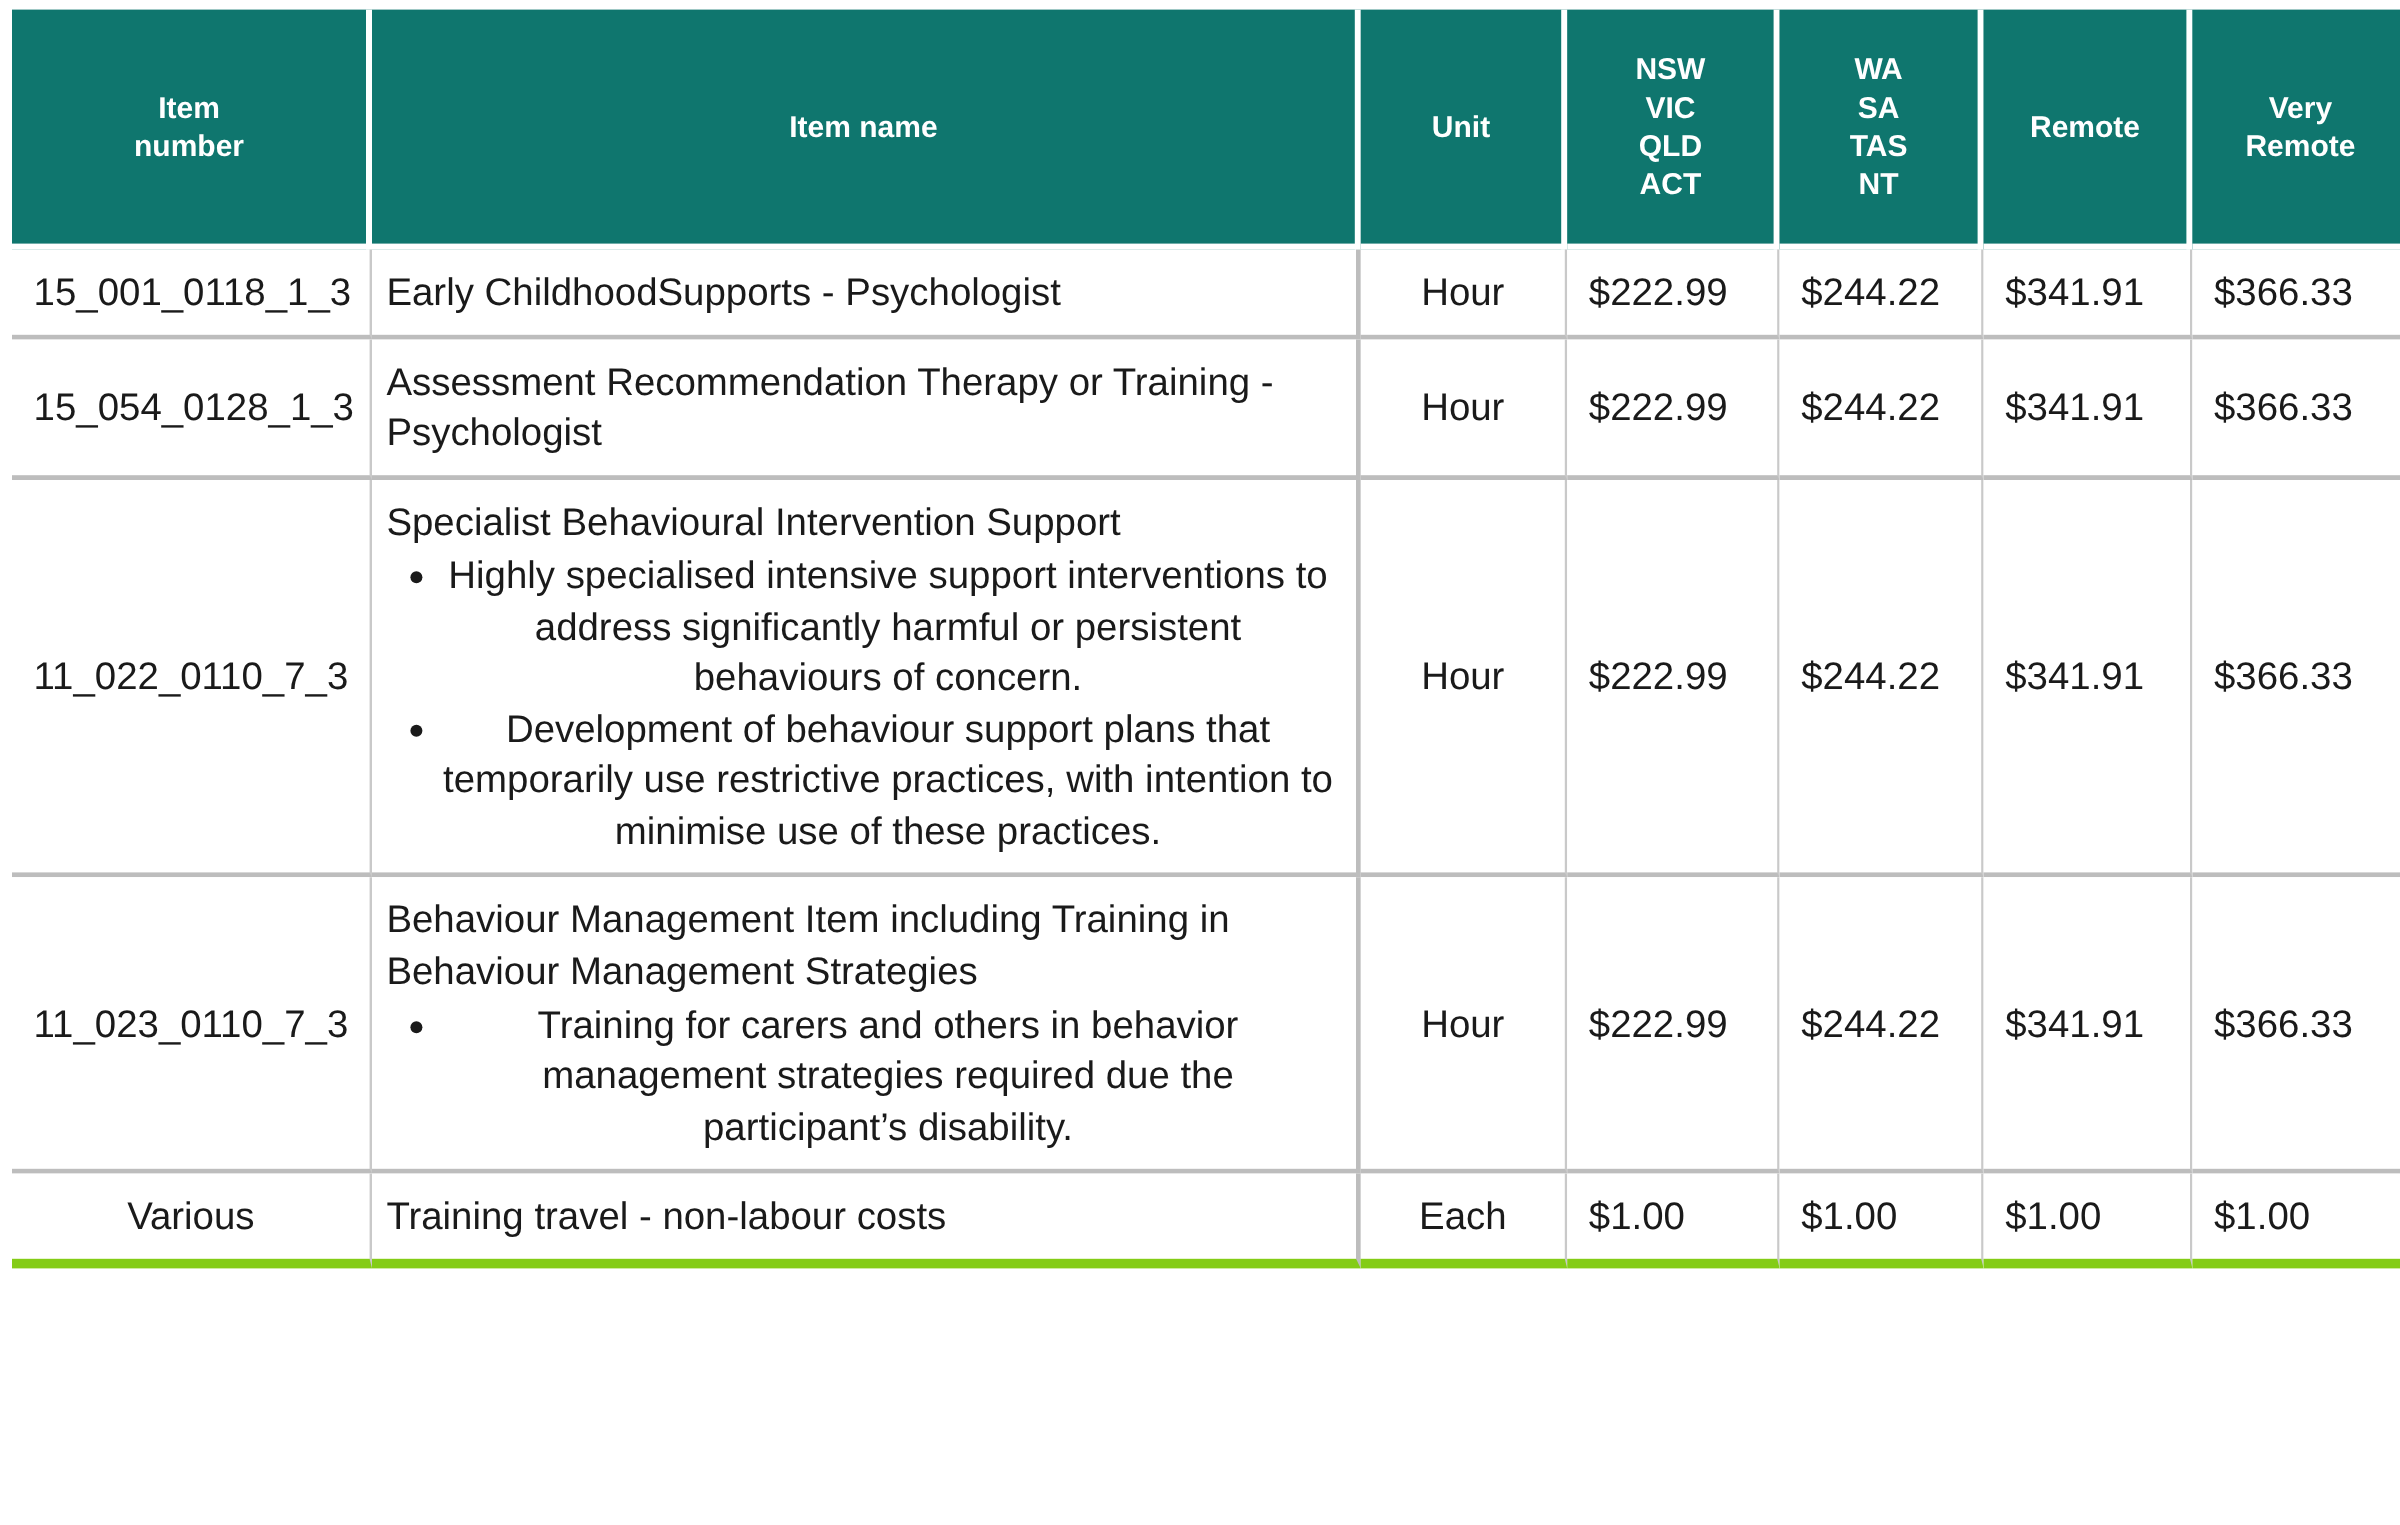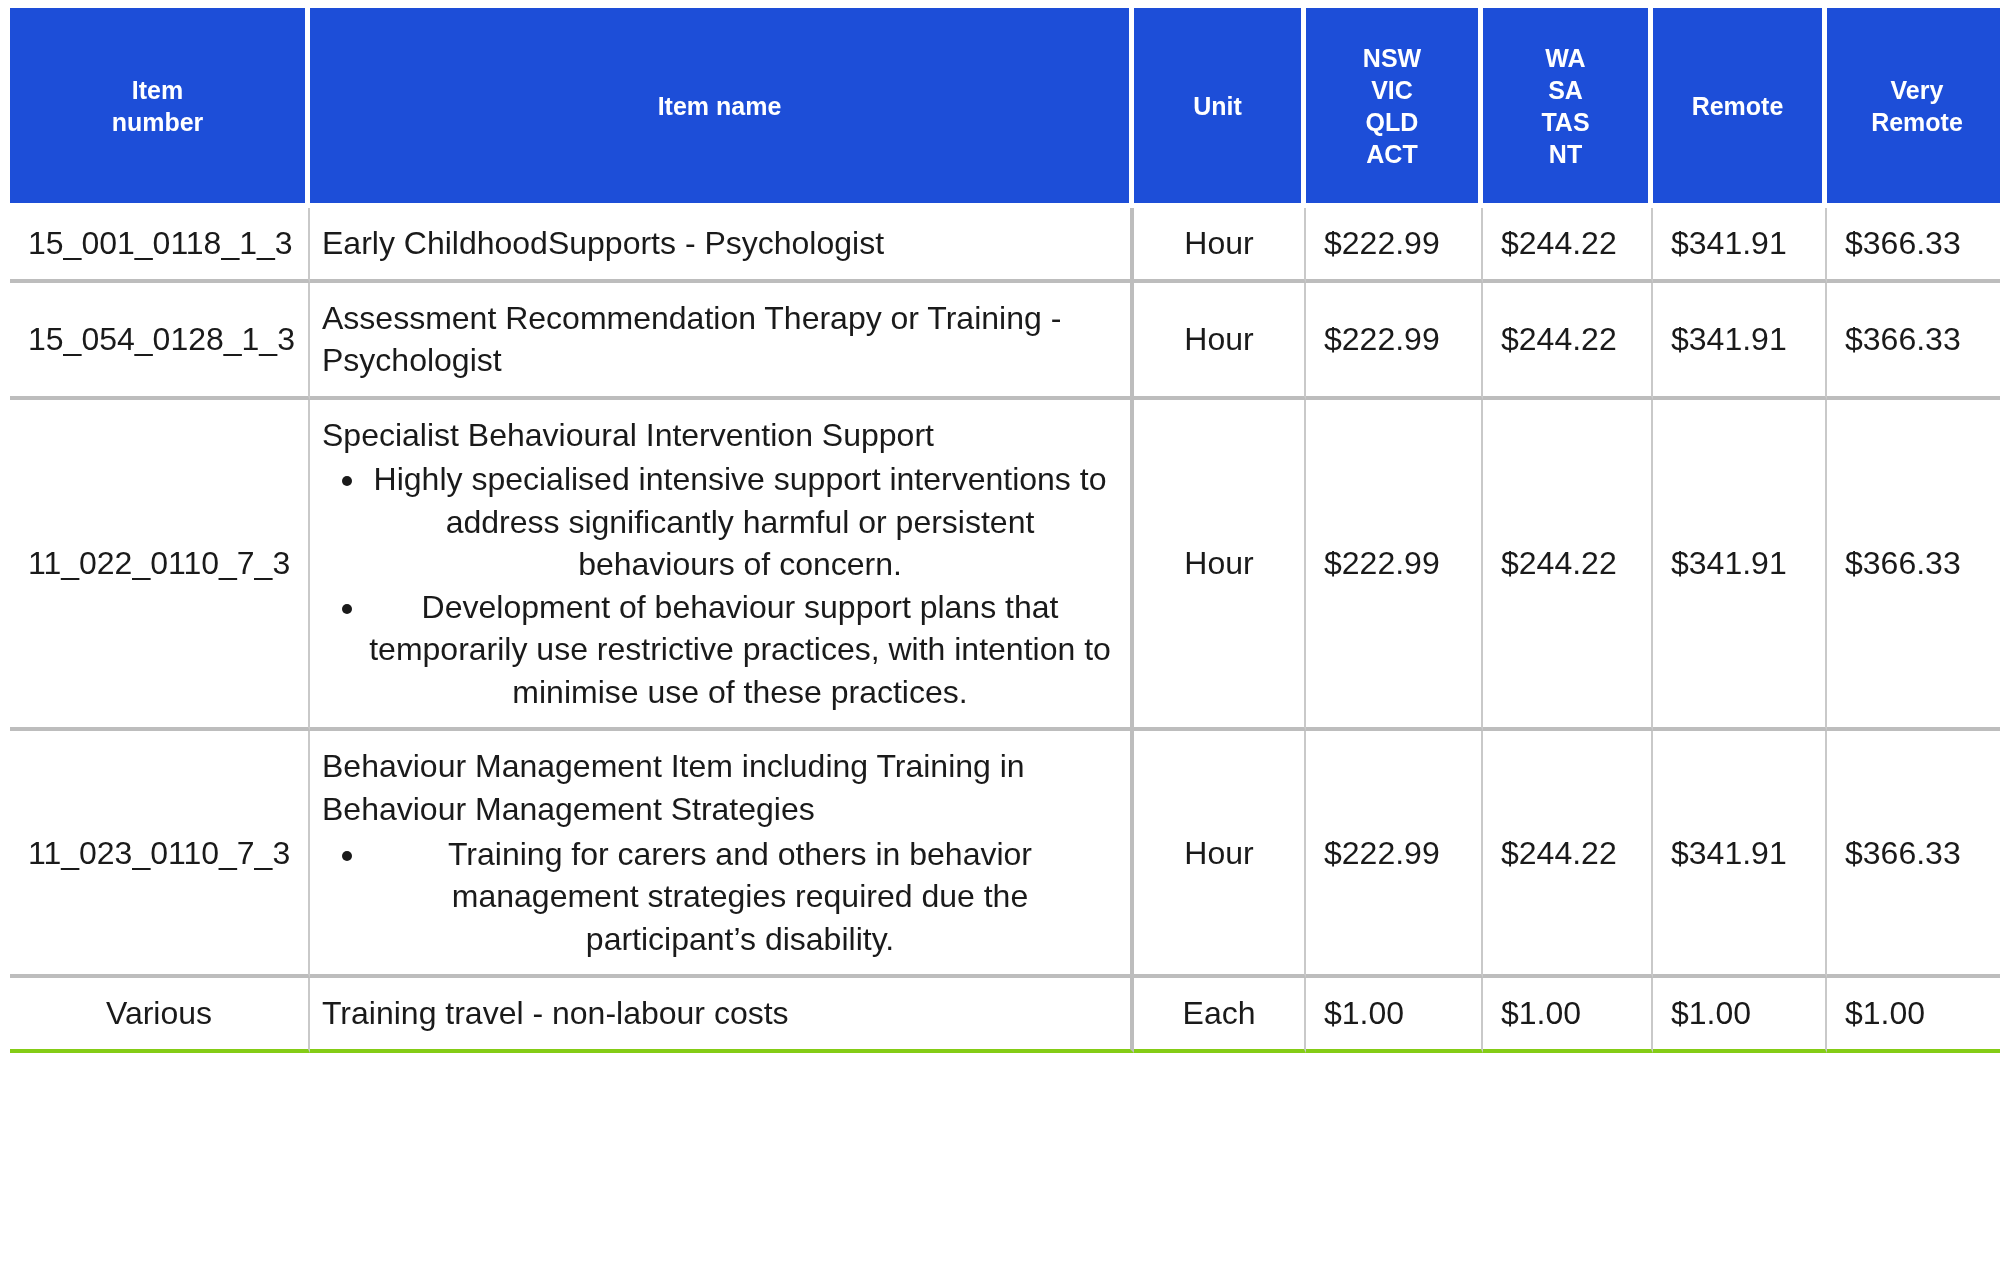--- a/index.html
+++ b/index.html
@@ -21,21 +21,21 @@
     padding: 8px 0 0 10px;
   }
   table.pricing {
     border-collapse: separate;
     border-spacing: 0;
     width: 1982px;
     table-layout: fixed;
   }
   
   thead th {
-    background: #1d4ed8;
+    background: #0f766e;
     color: #ffffff;
     font-weight: bold;
     font-size: 25px;
     line-height: 1.28;
     text-align: center;
     vertical-align: middle;
     padding: 22px 6px;
     height: 200px;
     box-sizing: border-box;
     border-right: 5px solid #ffffff;
@@ -47,21 +47,21 @@
   tbody td {
     background: #ffffff;
     font-size: 32px;
     line-height: 1.33;
     vertical-align: middle;
     padding: 14px 18px;
     box-sizing: border-box;
     border-right: 2px solid #c9c9c9;
     border-bottom: 4px solid #bdbdbd;
   }
-  tbody tr:last-child td { border-bottom: 4px solid #84cc16; }
+  tbody tr:last-child td { border-bottom: 8px solid #84cc16; }
   tbody td:last-child { border-right: none; }
 
   td.c-itemnum   { text-align: center; }
   td.c-itemname  { text-align: left; padding-left: 12px; }
   td.c-unit      { text-align: center; }
   td.c-price     { text-align: left; }
 
   
   tbody td.c-itemname { border-right: 4px solid #bdbdbd; }
 

